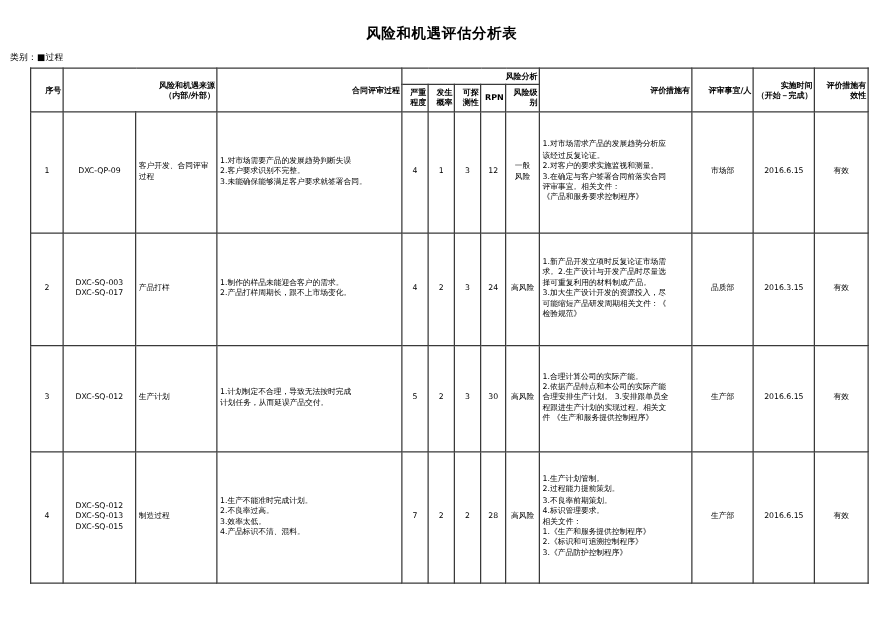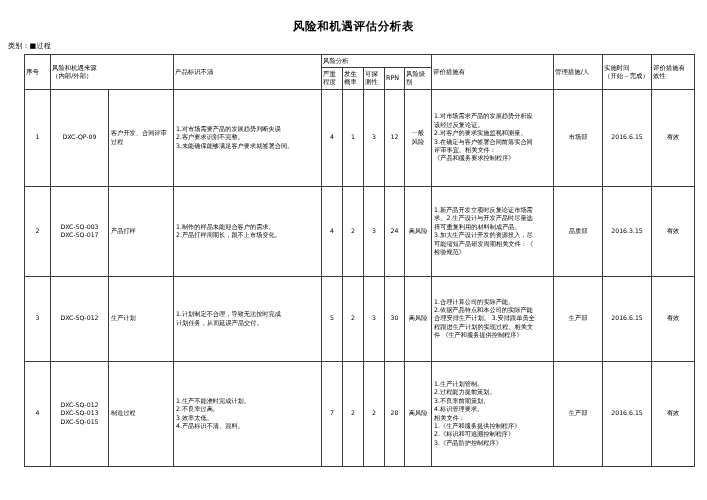--- a/index.html
+++ b/index.html
@@ -57,22 +57,22 @@
     border: 1px solid #3a3a3a;
     padding: 1px 2px;
     font-size: 6.2px;
     line-height: 8.4px;
     vertical-align: middle;
     font-weight: normal;
     word-break: break-all;
     box-sizing: border-box;
   }
   table.risk-table th {
-    text-align: left;
-    font-weight: normal;
+    text-align: right;
+    font-weight: bold;
     font-size: 6.4px;
     line-height: 8.2px;
     padding: 2px 1px;
   }
   th.vert-narrow {
     font-size: 6.1px;
     line-height: 7.4px;
     padding: 2px 0;
   }
   th.rpn-col {
@@ -121,24 +121,24 @@
         <col style="width:49px">
         <col style="width:43px">
       </colgroup>
       <thead>
         <tr>
           <th rowspan="2">序号</th>
           <th colspan="2" rowspan="2">
             <div>风险和机遇来源</div>
             <div>（内部/外部）</div>
           </th>
-          <th rowspan="2">产品标识不清</th>
+          <th rowspan="2">合同评审过程</th>
           <th colspan="5">风险分析</th>
           <th rowspan="2">评价措施有</th>
-          <th rowspan="2">管理措施/人</th>
+          <th rowspan="2">评审事宜/人</th>
           <th rowspan="2">
             <div>实施时间</div>
             <div>（开始－完成）</div>
           </th>
           <th rowspan="2">
             <div>评价措施有</div>
             <div>效性</div>
           </th>
         </tr>
         <tr>

